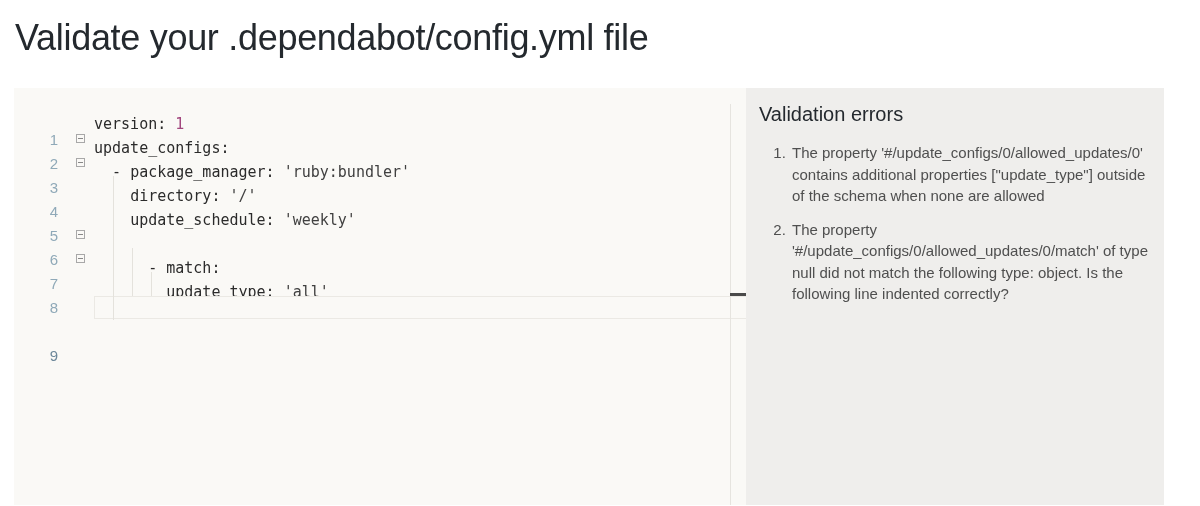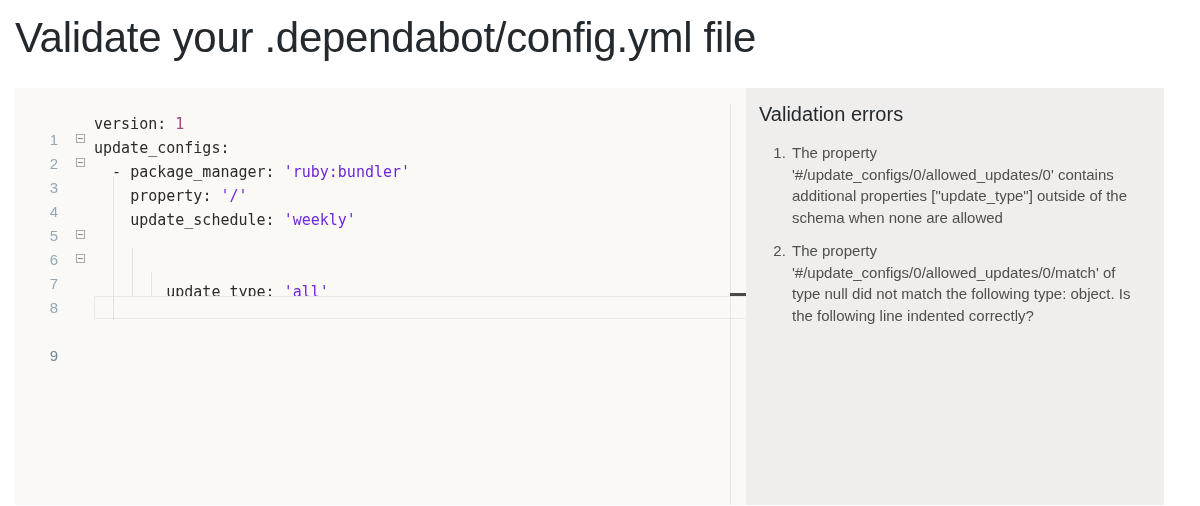--- a/index.html
+++ b/index.html
@@ -14,21 +14,21 @@
       position: relative;
       font-family: "Liberation Sans", sans-serif;
       color: #24292e;
     }
     .page-title {
       position: absolute;
       left: 15px;
       top: 12px;
       margin: 0;
       font-family: "Liberation Sans", sans-serif;
-      font-size: 42px;
+      font-size: 36px;
       font-weight: 400;
       letter-spacing: -0.3px;
       color: #24292e;
       line-height: 52px;
       white-space: nowrap;
     }
     .validator {
       position: absolute;
       left: 14px;
       top: 88px;
@@ -123,36 +123,36 @@
       color: #2b2b2b;
       margin-top: 8px;
     }
     .indent-guide {
       position: absolute;
       top: 0;
       width: 1px;
       height: 24px;
       background: #e4e2dc;
     }
-    .str { color: #6d28d9; }
+    .str { color: #404040; }
     .num { color: #a2477e; }
     .cursor {
       display: inline-block;
       width: 2px;
       height: 19px;
       background: #111;
       vertical-align: -4px;
       margin-left: 1px;
     }
     .errors-panel {
       position: relative;
       flex: 1;
       height: 100%;
       background: #efeeec;
-      padding: 12px 30px 0 13px;
+      padding: 12px 8px 0 13px;
       box-sizing: border-box;
     }
     .errors-title {
       margin: 0;
       font-family: "Liberation Sans", sans-serif;
       font-size: 20px;
       font-weight: 400;
       color: #24292e;
       line-height: 28px;
     }
@@ -191,40 +191,41 @@
 
       <div class="line">
         <span class="gutter-num">3</span>
         <span class="fold"></span>
         <span class="code">  <span>- </span><span>package_manager</span><span>: </span><span class="str">'ruby:bundler'</span></span>
       </div>
 
       <div class="line">
         <span class="gutter-num">4</span>
         <span class="indent-guide" style="left:99px"></span>
-        <span class="code">    <span>property</span><span>: </span><span class="str">'/'</span></span>
+        <span class="code">    <span>directory</span><span>: </span><span class="str">'/'</span></span>
       </div>
 
       <div class="line">
         <span class="gutter-num">5</span>
         <span class="indent-guide" style="left:99px"></span>
         <span class="code">    <span>update_schedule</span><span>: </span><span class="str">'weekly'</span></span>
       </div>
 
       <div class="line">
         <span class="gutter-num">6</span>
         <span class="fold"></span>
         <span class="indent-guide" style="left:99px"></span>
       </div>
 
       <div class="line">
         <span class="gutter-num">7</span>
         <span class="fold"></span>
         <span class="indent-guide" style="left:99px"></span>
         <span class="indent-guide" style="left:118px"></span>
+        <span class="code">      <span>- </span><span>match</span><span>:</span></span>
       </div>
 
       <div class="line">
         <span class="gutter-num">8</span>
         <span class="indent-guide" style="left:99px"></span>
         <span class="indent-guide" style="left:118px"></span>
         <span class="indent-guide" style="left:137px"></span>
         <span class="code">        <span>update_type</span><span>: </span><span class="str">'all'</span></span>
       </div>
 

